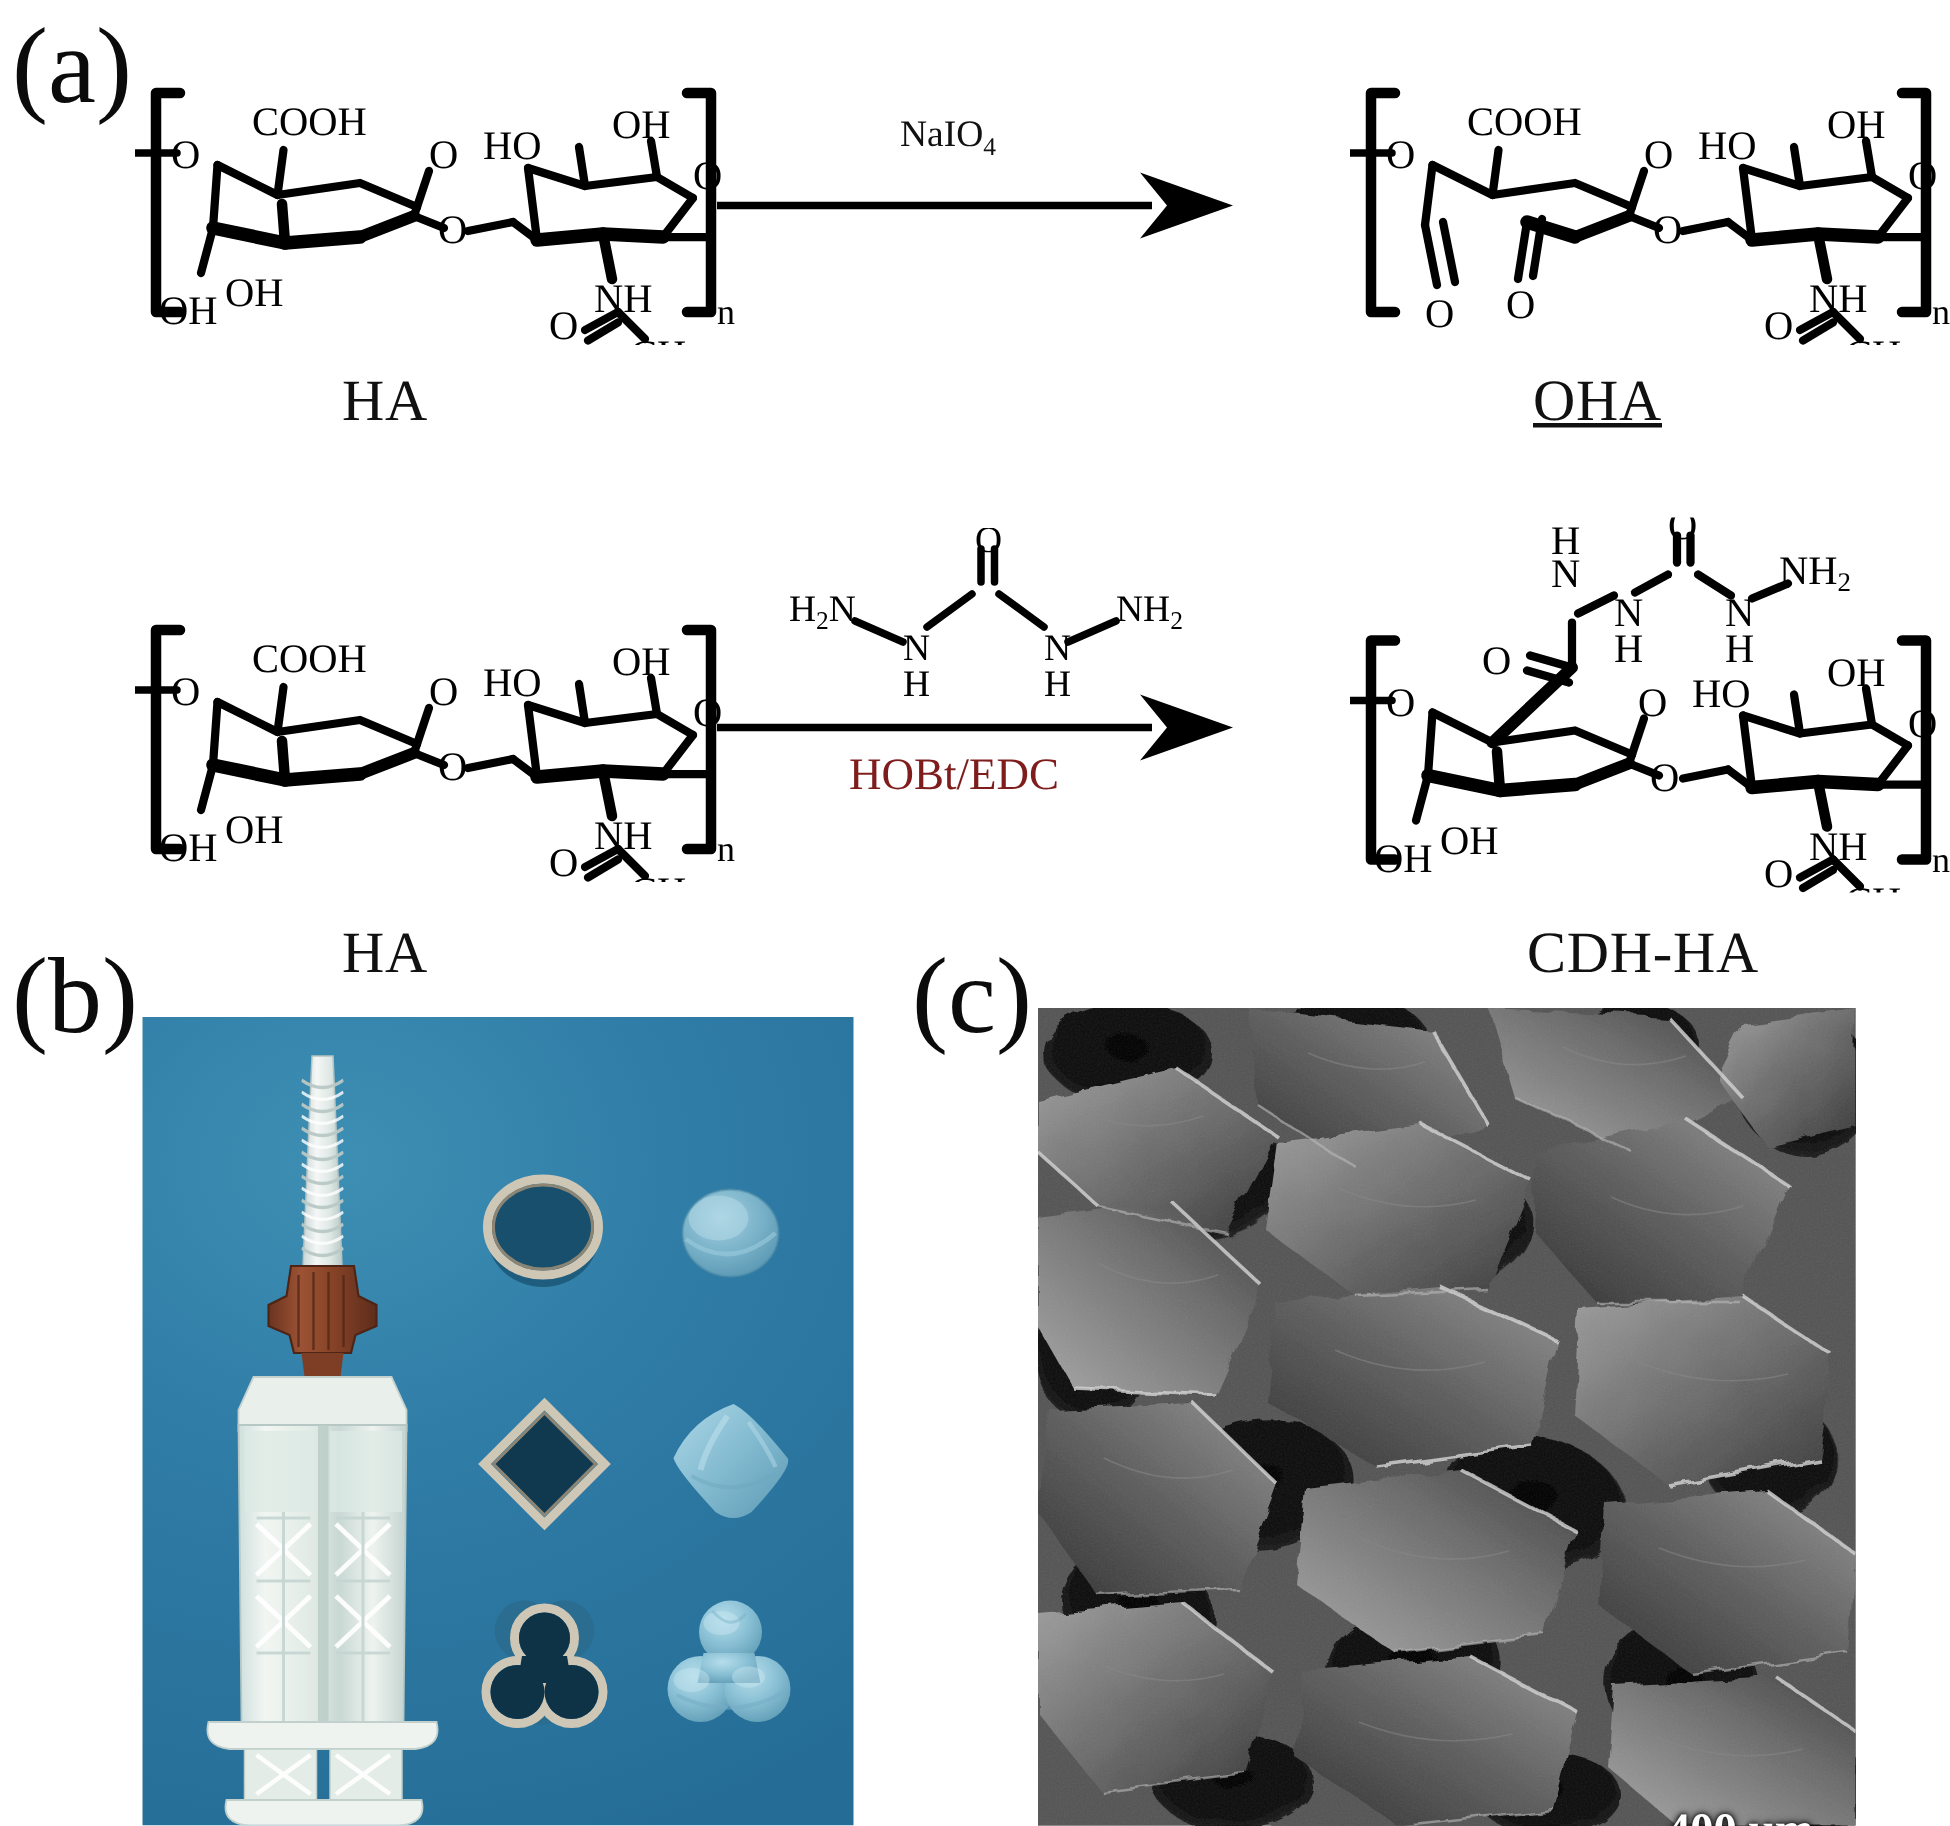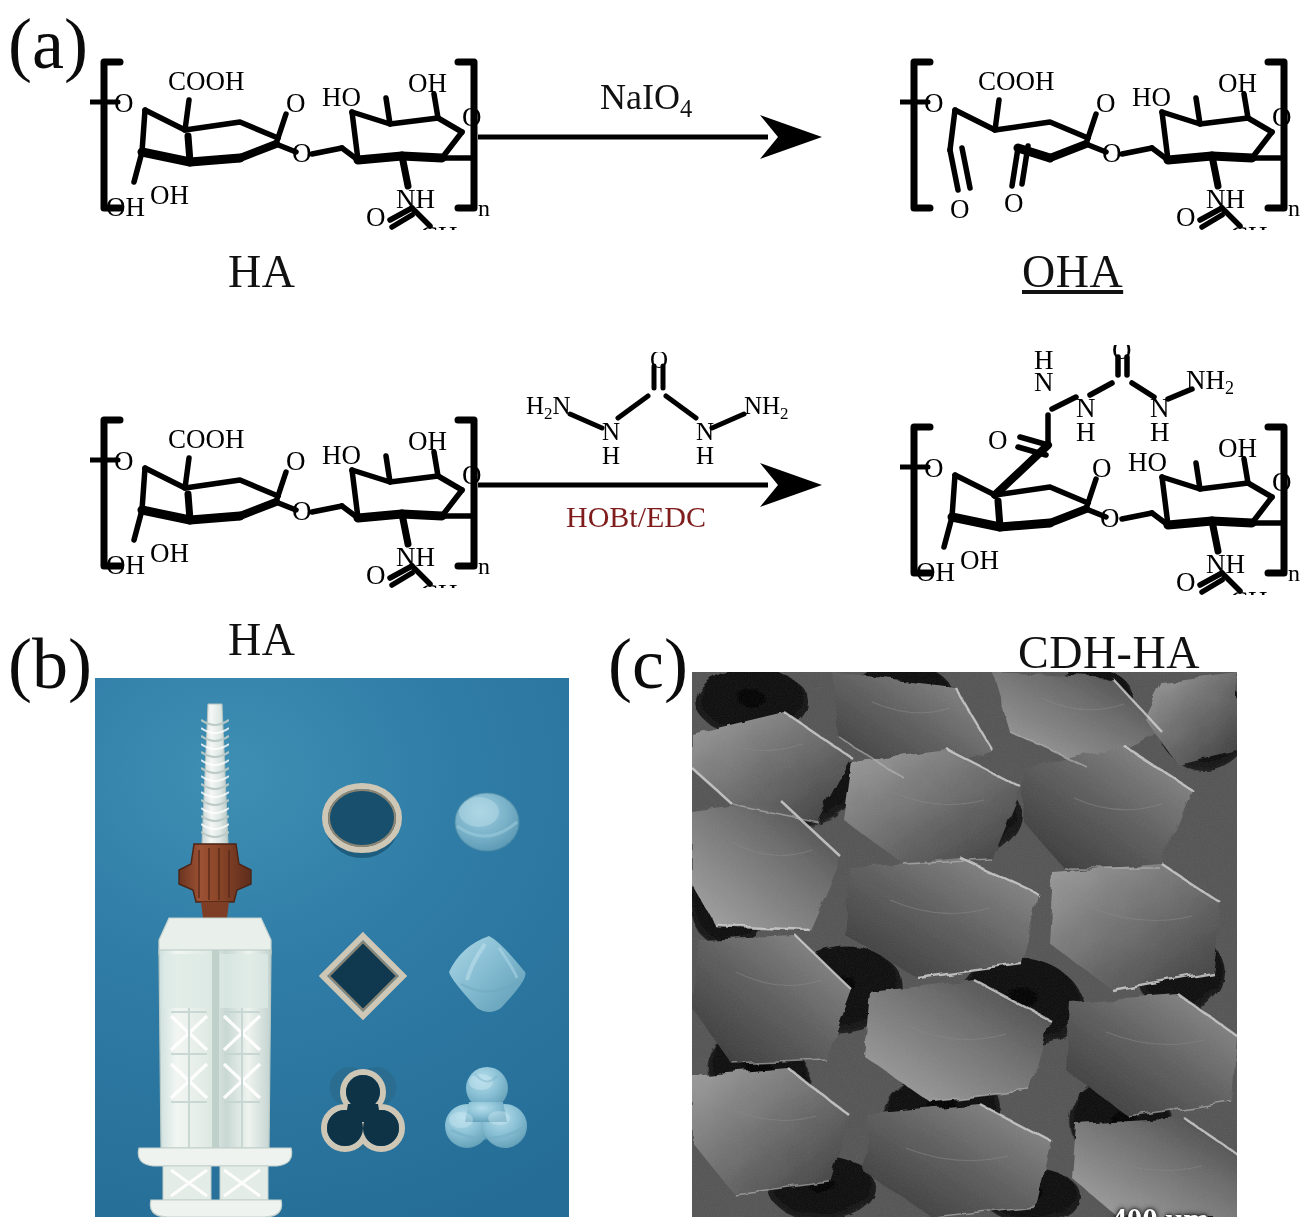--- a/index.html
+++ b/index.html
@@ -7,25 +7,25 @@
   body{
     width:1300px;height:1217px;position:relative;overflow:hidden;
     font-family:"Liberation Serif","DejaVu Serif",serif;
     color:#000;
   }
   .panel-letter{
     position:absolute;font-family:"Liberation Serif","DejaVu Serif",serif;
     font-size:72px;line-height:1;font-weight:400;color:#0b0b0b;
   }
   .cmp-label{
-    position:absolute;font-size:46px;letter-spacing:.5px;color:#111;
+    position:absolute;font-size:39px;letter-spacing:.5px;color:#111;
     font-family:"Liberation Serif","DejaVu Serif",serif;white-space:nowrap;
   }
   .reagent-top{
-    position:absolute;font-size:36px;color:#111;white-space:nowrap;
+    position:absolute;font-size:25px;color:#111;white-space:nowrap;
     font-family:"Liberation Serif","DejaVu Serif",serif;
   }
   .reagent-bot{
     position:absolute;font-size:30px;color:#7f1d1d;white-space:nowrap;
     font-family:"Liberation Serif","DejaVu Serif",serif;
   }
   svg{display:block;}
   .struct{position:absolute;}
   .arrow-wrap{position:absolute;}
   
@@ -332,21 +332,21 @@
     <text x="306" y="228">NH</text>
     <text x="276" y="246">O</text>
     <text x="330" y="265">CH</text>
     <text x="368" y="272" font-size="19">3</text>
     <text x="388" y="236" font-size="24">n</text>
   </g>
 </svg>
 </div>
 
 <div class="cmp-label" style="left:228px;top:613px;">HA</div>
-<div class="cmp-label" style="left:1018px;top:613px;margin-top:13px;">CDH-HA</div>
+<div class="cmp-label" style="left:1018px;top:613px;">CDH-HA</div>
 
 <div class="panel-letter" style="left:8px;top:628px;">(b)</div>
 
 <div class="photo-b" style="left:95px;top:678px;width:474px;height:539px;">
 
   <svg class="syr" style="left:0;top:0;" width="474" height="539" viewBox="0 0 474 539" xmlns="http://www.w3.org/2000/svg">
     <defs>
       <linearGradient id="barrelG" x1="0" y1="0" x2="1" y2="0">
         <stop offset="0%" stop-color="#cfe0dd"></stop>
         <stop offset="16%" stop-color="#f2f6f3"></stop>

